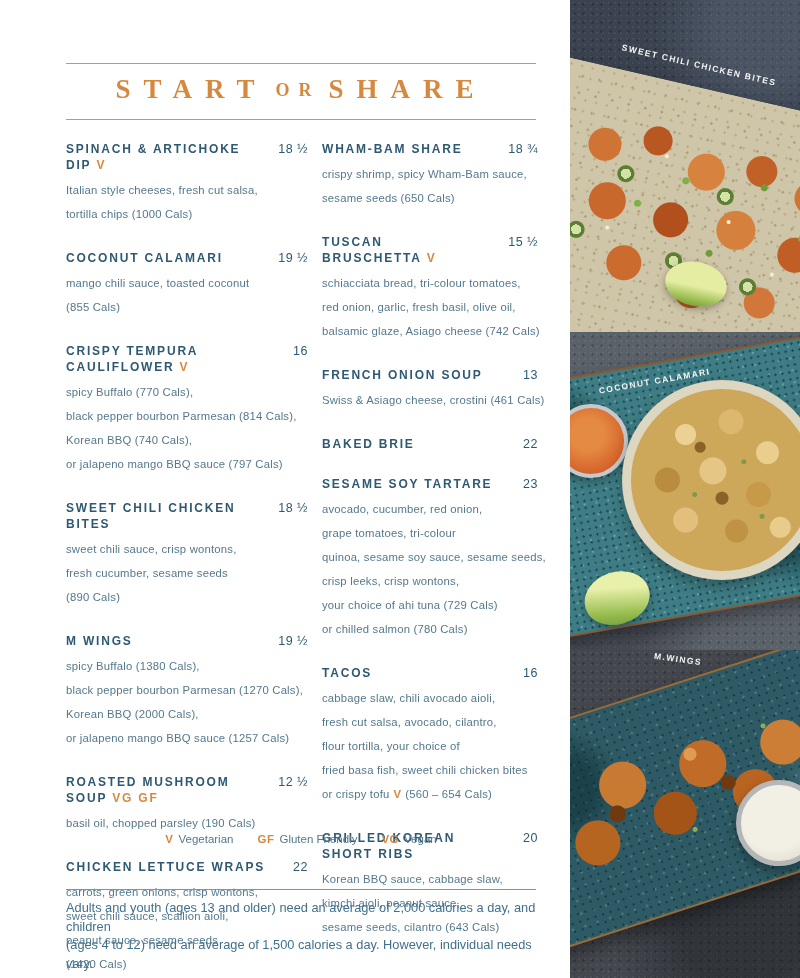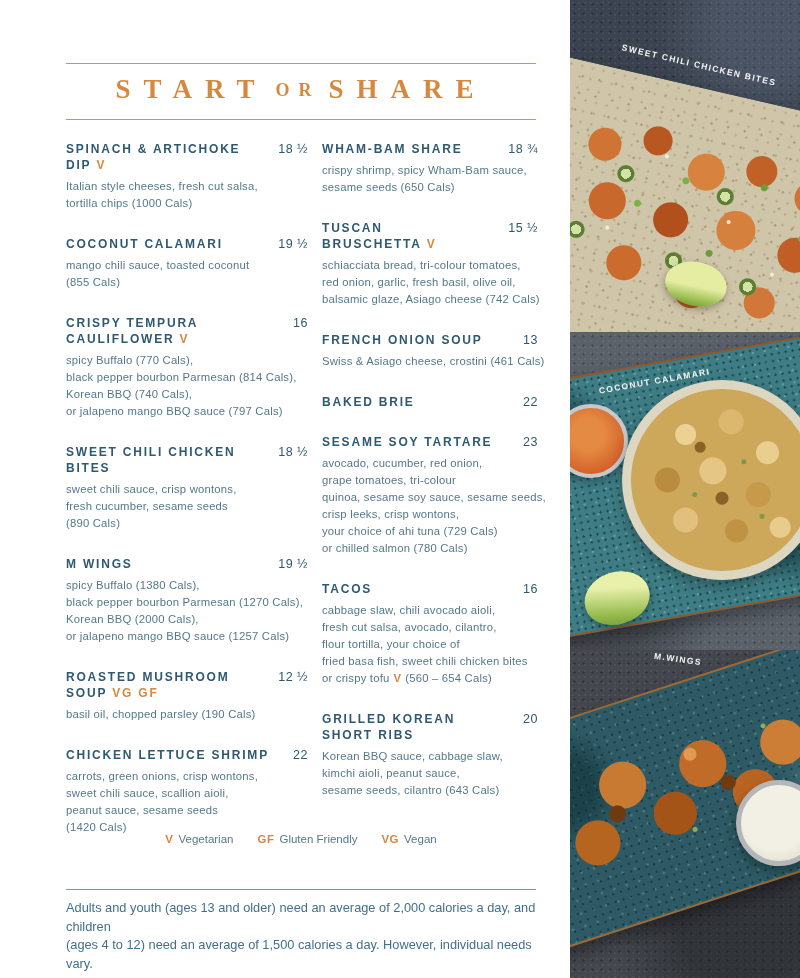--- a/index.html
+++ b/index.html
@@ -16,21 +16,21 @@
   
   .col{position:absolute;top:141px;}
   #col-left{left:66px;width:242px;}
   #col-right{left:322px;width:216px;}
   .item{margin-bottom:24px;}
   .item-head{display:flex;justify-content:space-between;align-items:flex-start;margin-bottom:5px;}
   .nm{font-size:12px;line-height:16px;font-weight:700;letter-spacing:1.8px;
       color:#2e5972;white-space:pre-line;padding-right:8px;}
   .tag{color:#d6883e;margin-left:5px;}
   .pr{font-size:12.5px;line-height:16px;font-weight:400;color:#2e5972;white-space:nowrap;letter-spacing:.5px;}
-  .ds{font-size:11.3px;line-height:17px;color:#54788c;white-space:pre;letter-spacing:.2px;}
+  .ds{font-size:11.3px;line-height:24px;color:#54788c;white-space:pre;letter-spacing:.2px;}
   .dtag{color:#d6883e;font-weight:700;margin:0 4px;}
 
   
   #legend{position:absolute;left:66px;top:833px;width:470px;text-align:center;
     font-size:11.5px;color:#54788c;}
   .lg-item{margin:0 12px;white-space:nowrap;}
   .lg-tag{color:#d6883e;font-weight:700;margin-right:5px;letter-spacing:.5px;}
   #rule{position:absolute;left:66px;top:889px;width:470px;border-top:1px solid #84949c;}
   #footer{position:absolute;left:66px;top:899px;width:478px;}
   .f1{font-size:12.8px;line-height:1.45;color:#40708c;white-space:pre-line;}
@@ -226,21 +226,21 @@
   <div class="item">
     <div class="item-head">
         <div class="nm"><span>ROASTED MUSHROOM
 SOUP</span><span class="tag">VG GF</span></div>
         <div class="pr">12 ½</div>
       </div>
     <div class="ds"><span>basil oil, chopped parsley (190 Cals)</span></div>
   </div>
   <div class="item">
     <div class="item-head">
-        <div class="nm"><span>CHICKEN LETTUCE SHRIMP</span><span class="tag"></span></div>
+        <div class="nm"><span>CHICKEN LETTUCE WRAPS</span><span class="tag"></span></div>
         <div class="pr">22</div>
       </div>
     <div class="ds"><span>carrots, green onions, crisp wontons,
 sweet chili sauce, scallion aioli,
 peanut sauce, sesame seeds
 (1420 Cals)</span></div>
   </div>
 </div>
 
 <div id="col-right" class="col">

